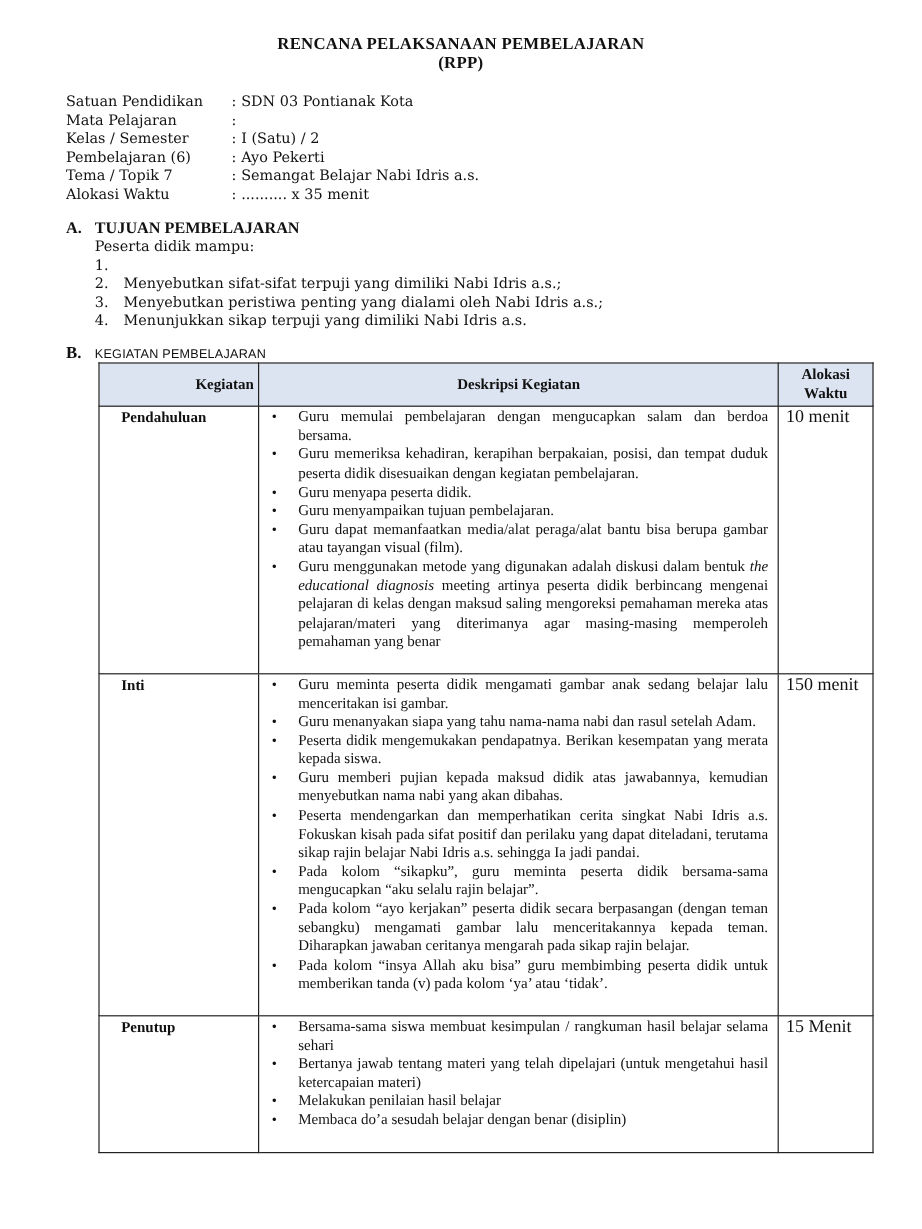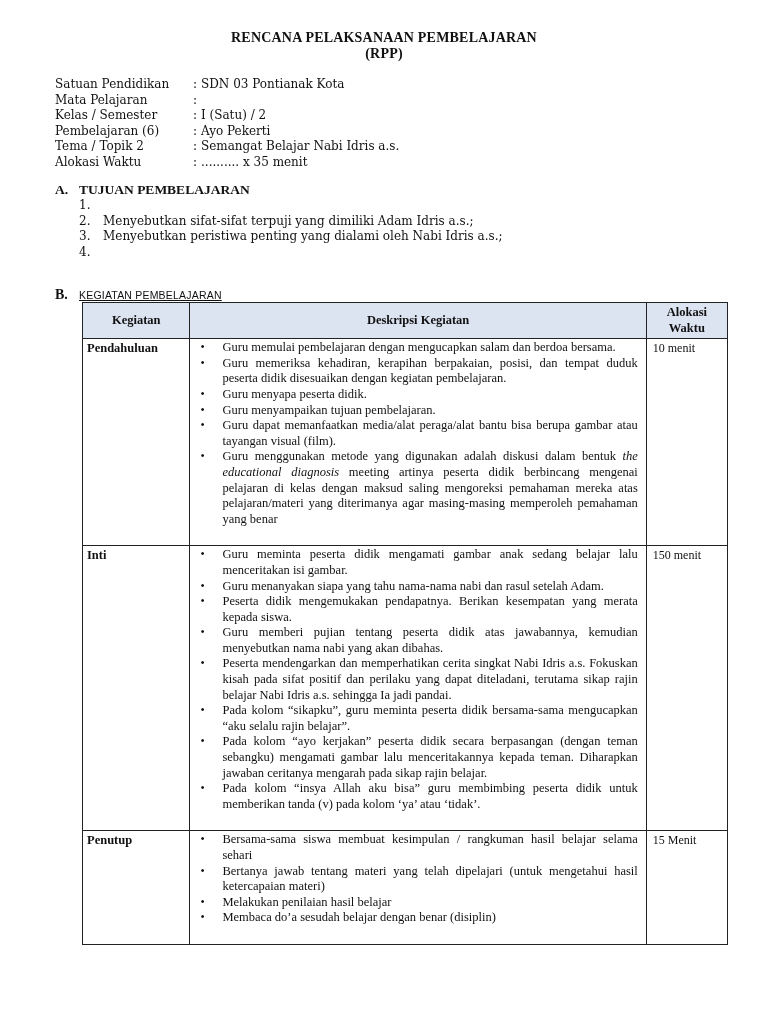--- a/index.html
+++ b/index.html
@@ -22,33 +22,33 @@
     .meta-sep { width: 8px; }
     .meta-value { white-space: nowrap; }
     .secA { position: absolute; left: 55px; top: 182px; font-size: 12px; }
     .secA .head { font-family: "Liberation Serif", serif; font-weight: bold; font-size: 13.5px; display: flex; }
     .secA .letter { width: 24px; }
     .secA .intro { margin-left: 24px; line-height: 15.6px; margin-top: 0px; }
     .obj { display: flex; line-height: 15.6px; }
     .obj .num { width: 24px; padding-left: 0; }
     .secB { position: absolute; left: 55px; top: 287px; display: flex; align-items: baseline; }
     .secB .letter { font-family: "Liberation Serif", serif; font-weight: bold; font-size: 14px; width: 24px; }
-    .secB .head { font-family: "Liberation Sans", sans-serif; font-size: 10.5px; letter-spacing: 0.2px; text-decoration: underline; }
+    .secB .head { font-family: "Liberation Sans", sans-serif; font-size: 10.5px; letter-spacing: 0.2px; }
     table.kg {
       position: absolute; left: 82px; top: 302px; width: 646px;
       border-collapse: collapse; font-size: 12px; line-height: 15.6px;
     }
     table.kg td, table.kg th { border: 1px solid #222; vertical-align: top; }
     table.kg th {
       background: #dce4f2; font-family: "Liberation Serif", serif; font-weight: bold;
       font-size: 12.5px; text-align: center; vertical-align: middle; padding: 2px 4px;
     }
-    .c1 { width: 100px; padding: 2px 4px; font-family: "Liberation Serif", serif; font-weight: bold; font-size: 12.5px; }
+    .c1 { width: 100px; padding: 2px 18px; font-family: "Liberation Serif", serif; font-weight: bold; font-size: 12.5px; }
     .c2 { width: 460px; padding: 1px 8px 18px 6px; }
-    .c3 { width: 70px; padding: 2px 6px; font-family: "Liberation Serif", serif; font-size: 12px; }
+    .c3 { width: 70px; padding: 2px 6px; font-family: "Liberation Serif", serif; font-size: 15px; }
     ul.bl { list-style: none; margin: 0; padding: 0; }
     ul.bl li { position: relative; padding-left: 26px; text-align: justify; }
     ul.bl li::before { content: "\2022"; position: absolute; left: 4px; top: 0; font-size: 12px; }
     .c2.serif2 ul.bl li { font-family: "Liberation Serif", serif; font-size: 12.5px; line-height: 15.6px; }
     em { font-style: italic; }
   </style>
 </head>
 <body>
 
 <div class="page">
@@ -70,63 +70,65 @@
       <span class="meta-label">Kelas / Semester</span>
       <span class="meta-sep">:</span>
       <span class="meta-value">I (Satu) / 2</span>
     </div>
     <div class="meta-row">
       <span class="meta-label">Pembelajaran (6)</span>
       <span class="meta-sep">:</span>
       <span class="meta-value">Ayo Pekerti</span>
     </div>
     <div class="meta-row">
-      <span class="meta-label">Tema / Topik 2</span>
+      <span class="meta-label">Tema / Topik 7</span>
       <span class="meta-sep">:</span>
       <span class="meta-value">Semangat Belajar Nabi Idris a.s.</span>
     </div>
     <div class="meta-row">
       <span class="meta-label">Alokasi Waktu</span>
       <span class="meta-sep">:</span>
       <span class="meta-value">.......... x 35 menit</span>
     </div>
   </div>
 
   <div class="secA">
     <div class="head">
       <span class="letter">A.</span>
       <span>TUJUAN PEMBELAJARAN</span>
     </div>
+    <div class="intro">Peserta didik mampu:</div>
     <div class="objlist" style="margin-left:24px;">
       <div class="obj">
         <span class="num">1.</span>
       </div>
       <div class="obj">
         <span class="num">2.</span>
-        <span>Menyebutkan sifat-sifat terpuji yang dimiliki Adam Idris a.s.;</span>
+        <span>Menyebutkan sifat-sifat terpuji yang dimiliki Nabi Idris a.s.;</span>
       </div>
       <div class="obj">
         <span class="num">3.</span>
         <span>Menyebutkan peristiwa penting yang dialami oleh Nabi Idris a.s.;</span>
       </div>
       <div class="obj">
         <span class="num">4.</span>
+        <span>Menunjukkan sikap terpuji yang dimiliki Nabi Idris a.s.</span>
       </div>
     </div>
   </div>
 
   <div class="secB">
     <span class="letter">B.</span>
     <span class="head">KEGIATAN PEMBELAJARAN</span>
   </div>
 
   <table class="kg">
     <thead>
       <tr>
-        <th style="width:100px;">Kegiatan</th>
+        <th style="width:100px;text-align:right;">Kegiatan</th>
         <th>Deskripsi Kegiatan</th>
         <th style="width:70px;">Alokasi Waktu</th>
       </tr>
     </thead>
     <tbody>
       <tr>
         <td class="c1">Pendahuluan</td>
         <td class="c2 serif2">
           <ul class="bl">
             <li>Guru memulai pembelajaran dengan mengucapkan salam dan berdoa bersama.</li>
@@ -139,21 +141,21 @@
         </td>
         <td class="c3">10 menit</td>
       </tr>
       <tr>
         <td class="c1">Inti</td>
         <td class="c2 serif2">
           <ul class="bl">
             <li>Guru meminta peserta didik mengamati gambar anak sedang belajar lalu menceritakan isi gambar.</li>
             <li>Guru menanyakan siapa yang tahu nama-nama nabi dan rasul setelah Adam.</li>
             <li>Peserta didik mengemukakan pendapatnya. Berikan kesempatan yang merata kepada siswa.</li>
-            <li>Guru memberi pujian tentang peserta didik atas jawabannya, kemudian menyebutkan nama nabi yang akan dibahas.</li>
+            <li>Guru memberi pujian kepada maksud didik atas jawabannya, kemudian menyebutkan nama nabi yang akan dibahas.</li>
             <li>Peserta mendengarkan dan memperhatikan cerita singkat Nabi Idris a.s. Fokuskan kisah pada sifat positif dan perilaku yang dapat diteladani, terutama sikap rajin belajar Nabi Idris a.s. sehingga Ia jadi pandai.</li>
             <li>Pada kolom “sikapku”, guru meminta peserta didik bersama-sama mengucapkan “aku selalu rajin belajar”.</li>
             <li>Pada kolom “ayo kerjakan” peserta didik secara berpasangan (dengan teman sebangku) mengamati gambar lalu menceritakannya kepada teman. Diharapkan jawaban ceritanya mengarah pada sikap rajin belajar.</li>
             <li>Pada kolom “insya Allah aku bisa” guru membimbing peserta didik untuk memberikan tanda (v) pada kolom ‘ya’ atau ‘tidak’.</li>
           </ul>
         </td>
         <td class="c3">150 menit</td>
       </tr>
       <tr>
         <td class="c1">Penutup</td>

